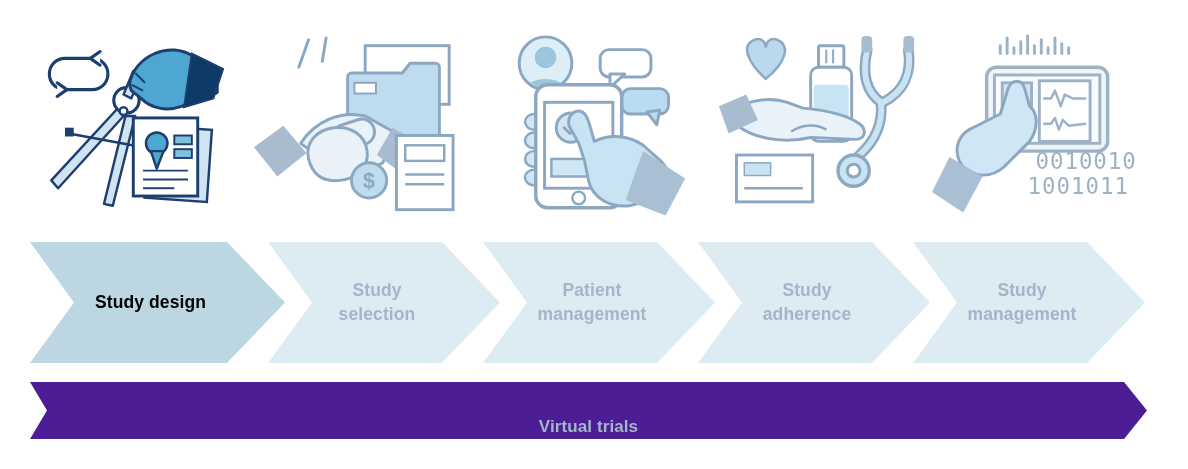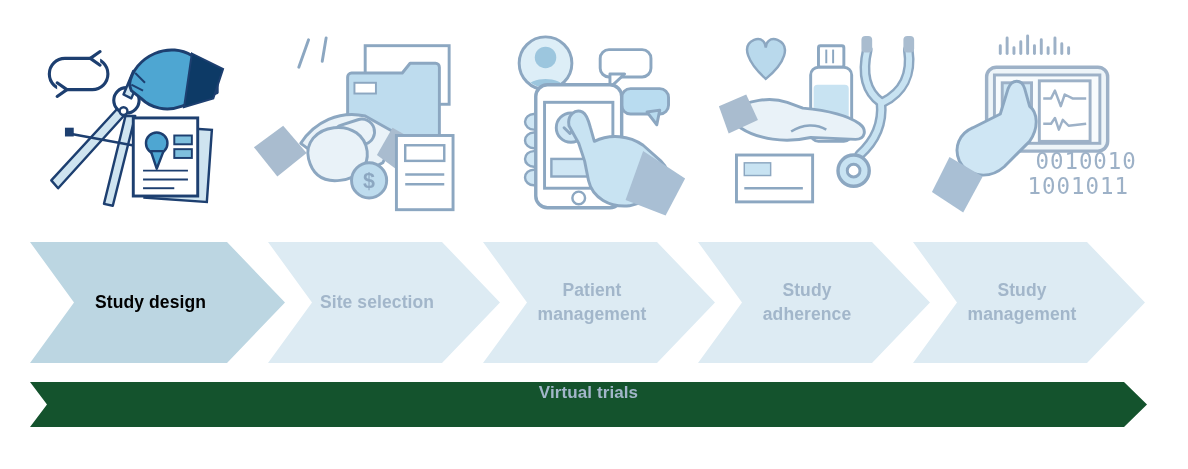--- a/index.html
+++ b/index.html
@@ -9,22 +9,22 @@
   .chevron{position:absolute;top:242px;height:121px;display:flex;align-items:center;
            justify-content:center;text-align:center;box-sizing:border-box;
            padding-left:44px;padding-right:58px;
            clip-path:polygon(0 0,calc(100% - 58px) 0,100% 50%,calc(100% - 58px) 100%,0 100%,44px 50%);}
   .chevron.active{background:#bcd6e2;}
   .chevron.inactive{background:#ddebf3;}
   .stage-label{font-weight:700;font-size:17.5px;line-height:1.35;white-space:pre-line;
                letter-spacing:.1px;}
   .chevron.active .stage-label{color:#000000;}
   .chevron.inactive .stage-label{color:#a2b6ca;}
-  .bottom-bar{position:absolute;left:30px;top:382px;width:1117px;height:45px;background:#14532d;
-              display:flex;align-items:flex-start;justify-content:center;
+  .bottom-bar{position:absolute;left:30px;top:382px;width:1117px;height:57px;background:#4c1d95;
+              display:flex;align-items:flex-end;justify-content:center;
               clip-path:polygon(0 0,calc(100% - 23px) 0,100% 50%,calc(100% - 23px) 100%,0 100%,17px 50%);}
   .bottom-bar .stage-label{color:#a2b6ca;font-size:17px;}
   svg text.binary{font-family:"DejaVu Sans Mono",monospace;font-size:23px;fill:#9db1c7;letter-spacing:1px;}
   svg text.dollar{font-family:"Liberation Sans",sans-serif;font-weight:700;font-size:22px;fill:#8ca7c1;}
 </style>
 </head>
 <body>
 
 <div class="page">
 
@@ -197,21 +197,21 @@
     <g>
       <path d="M80,78 C84,68 94,68 97,78 L102,96 C110,102 112,118 102,132 L76,158 C60,172 38,168 30,152 C24,138 30,124 44,118 L72,104 Z" fill="#cfe6f4" stroke="#8ca7c1" stroke-width="3" stroke-linejoin="round"></path>
       <polygon points="20,148 54,168 34,205 2,184" fill="#a9bfd4"></polygon>
     </g>
   </svg>
 
   <div class="chevron active" style="left:30px;width:255px">
     <div class="stage-label">Study design</div>
   </div>
   <div class="chevron inactive" style="left:268px;width:232px">
-    <div class="stage-label">Site selection</div>
+    <div class="stage-label">Study selection</div>
   </div>
   <div class="chevron inactive" style="left:483px;width:232px">
     <div class="stage-label">Patient
 management</div>
   </div>
   <div class="chevron inactive" style="left:698px;width:232px">
     <div class="stage-label">Study
 adherence</div>
   </div>
   <div class="chevron inactive" style="left:913px;width:232px">

